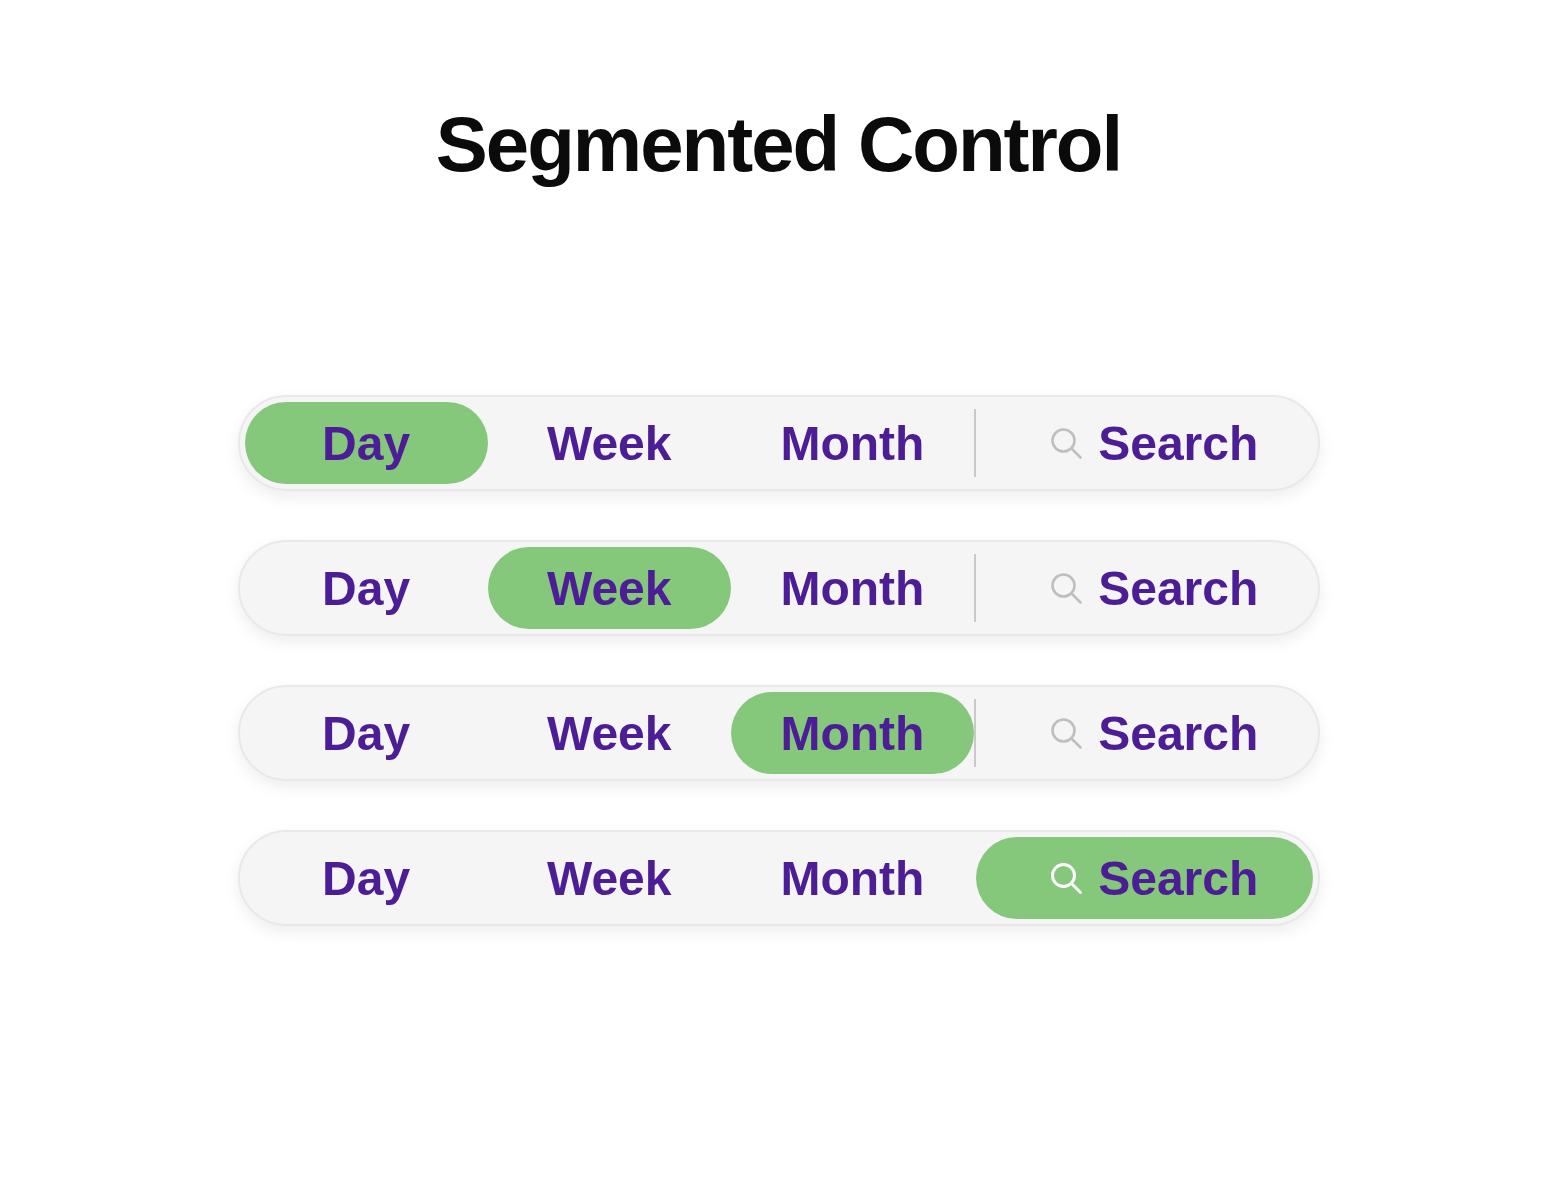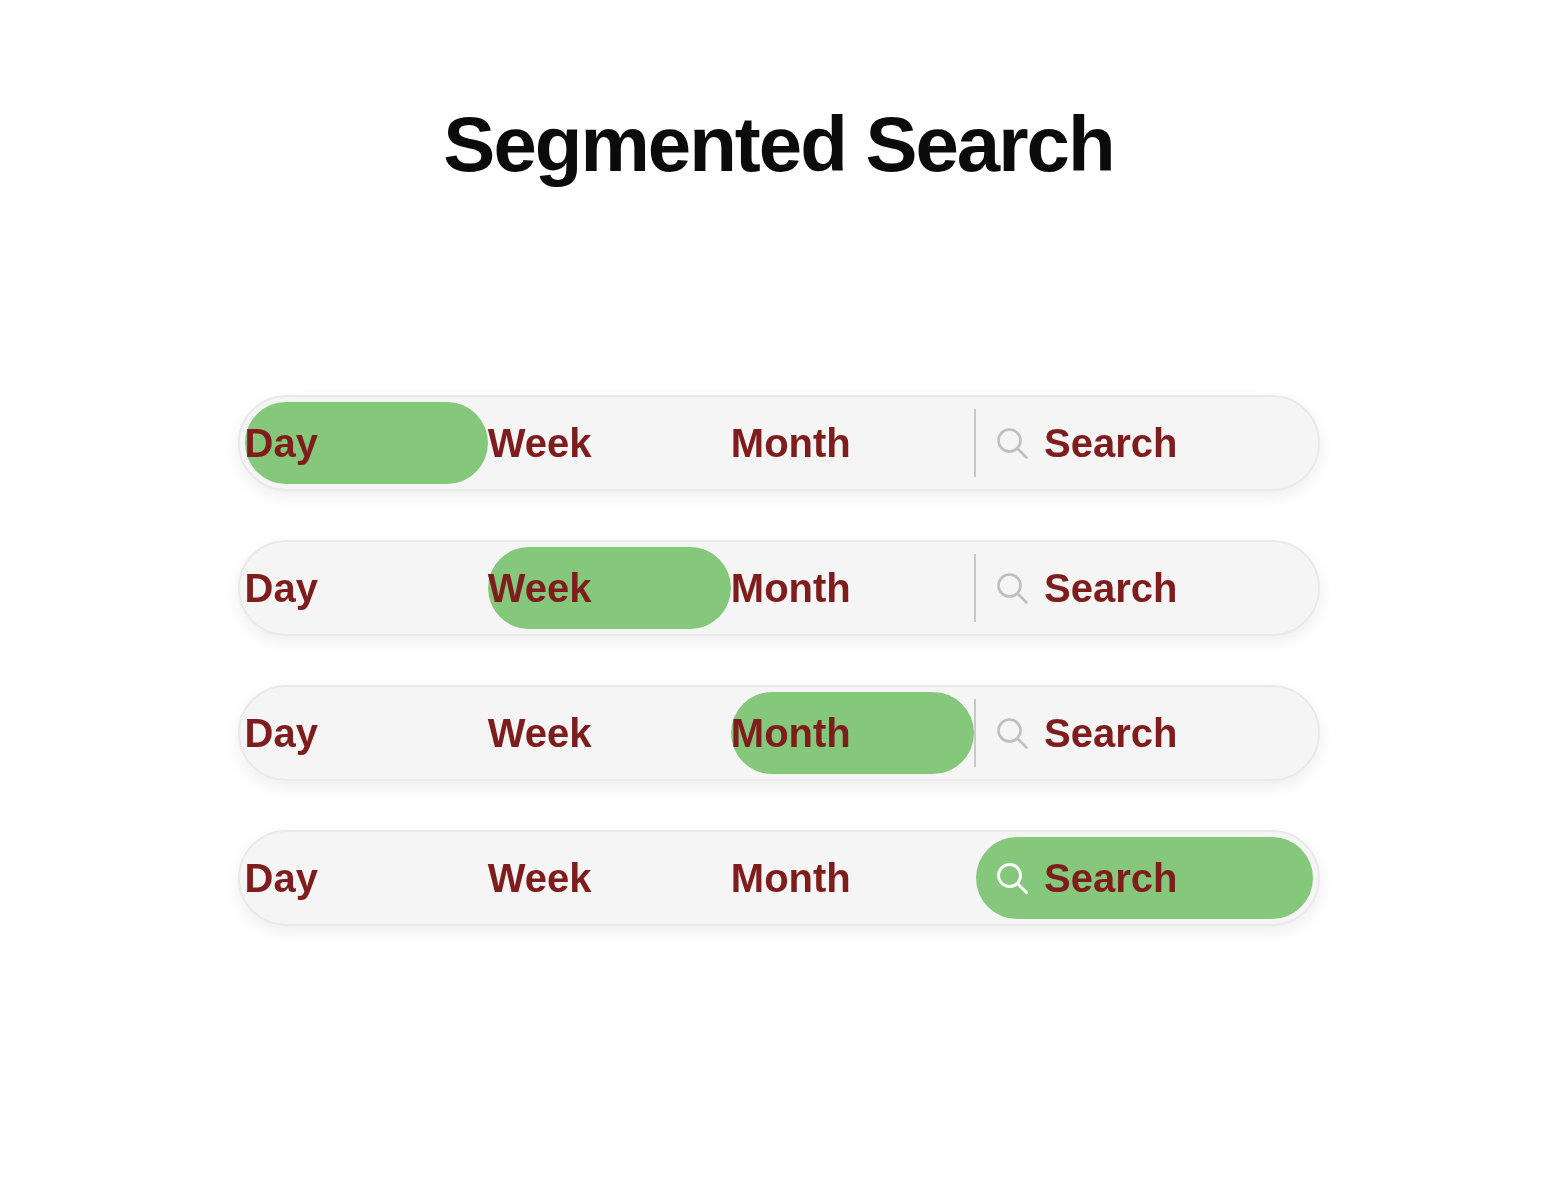--- a/index.html
+++ b/index.html
@@ -47,25 +47,26 @@
     align-items: stretch;
     box-shadow: 0 6px 16px rgba(0,0,0,0.07);
   }
   .seg {
     flex: 1 1 0;
     border: none;
     background: transparent;
     border-radius: 999px;
     display: flex;
     align-items: center;
+    justify-content: center;
     gap: 13px;
     font-family: "Liberation Sans", sans-serif;
-    font-size: 40px;
+    font-size: 48px;
     font-weight: 700;
-    color: #7f1d1d;
+    color: #4c1d95;
     cursor: pointer;
     padding: 0;
   }
   .seg.active {
     background: #85c87c;
   }
   .seg-search {
     flex: 1.31 1 0;
     padding-left: 18px;
   }
@@ -86,21 +87,21 @@
   }
   .seg.active .search-icon-svg {
     color: #ffffff;
   }
 </style>
 </head>
 <body>
 
 <div class="page">
 
-  <h1 class="title">Segmented Search</h1>
+  <h1 class="title">Segmented Control</h1>
 
   <div class="controls-stack">
 
     <div class="seg-control">
       <button class="seg active">
         <span>Day</span>
       </button>
       <button class="seg">
         <span>Week</span>
       </button>

